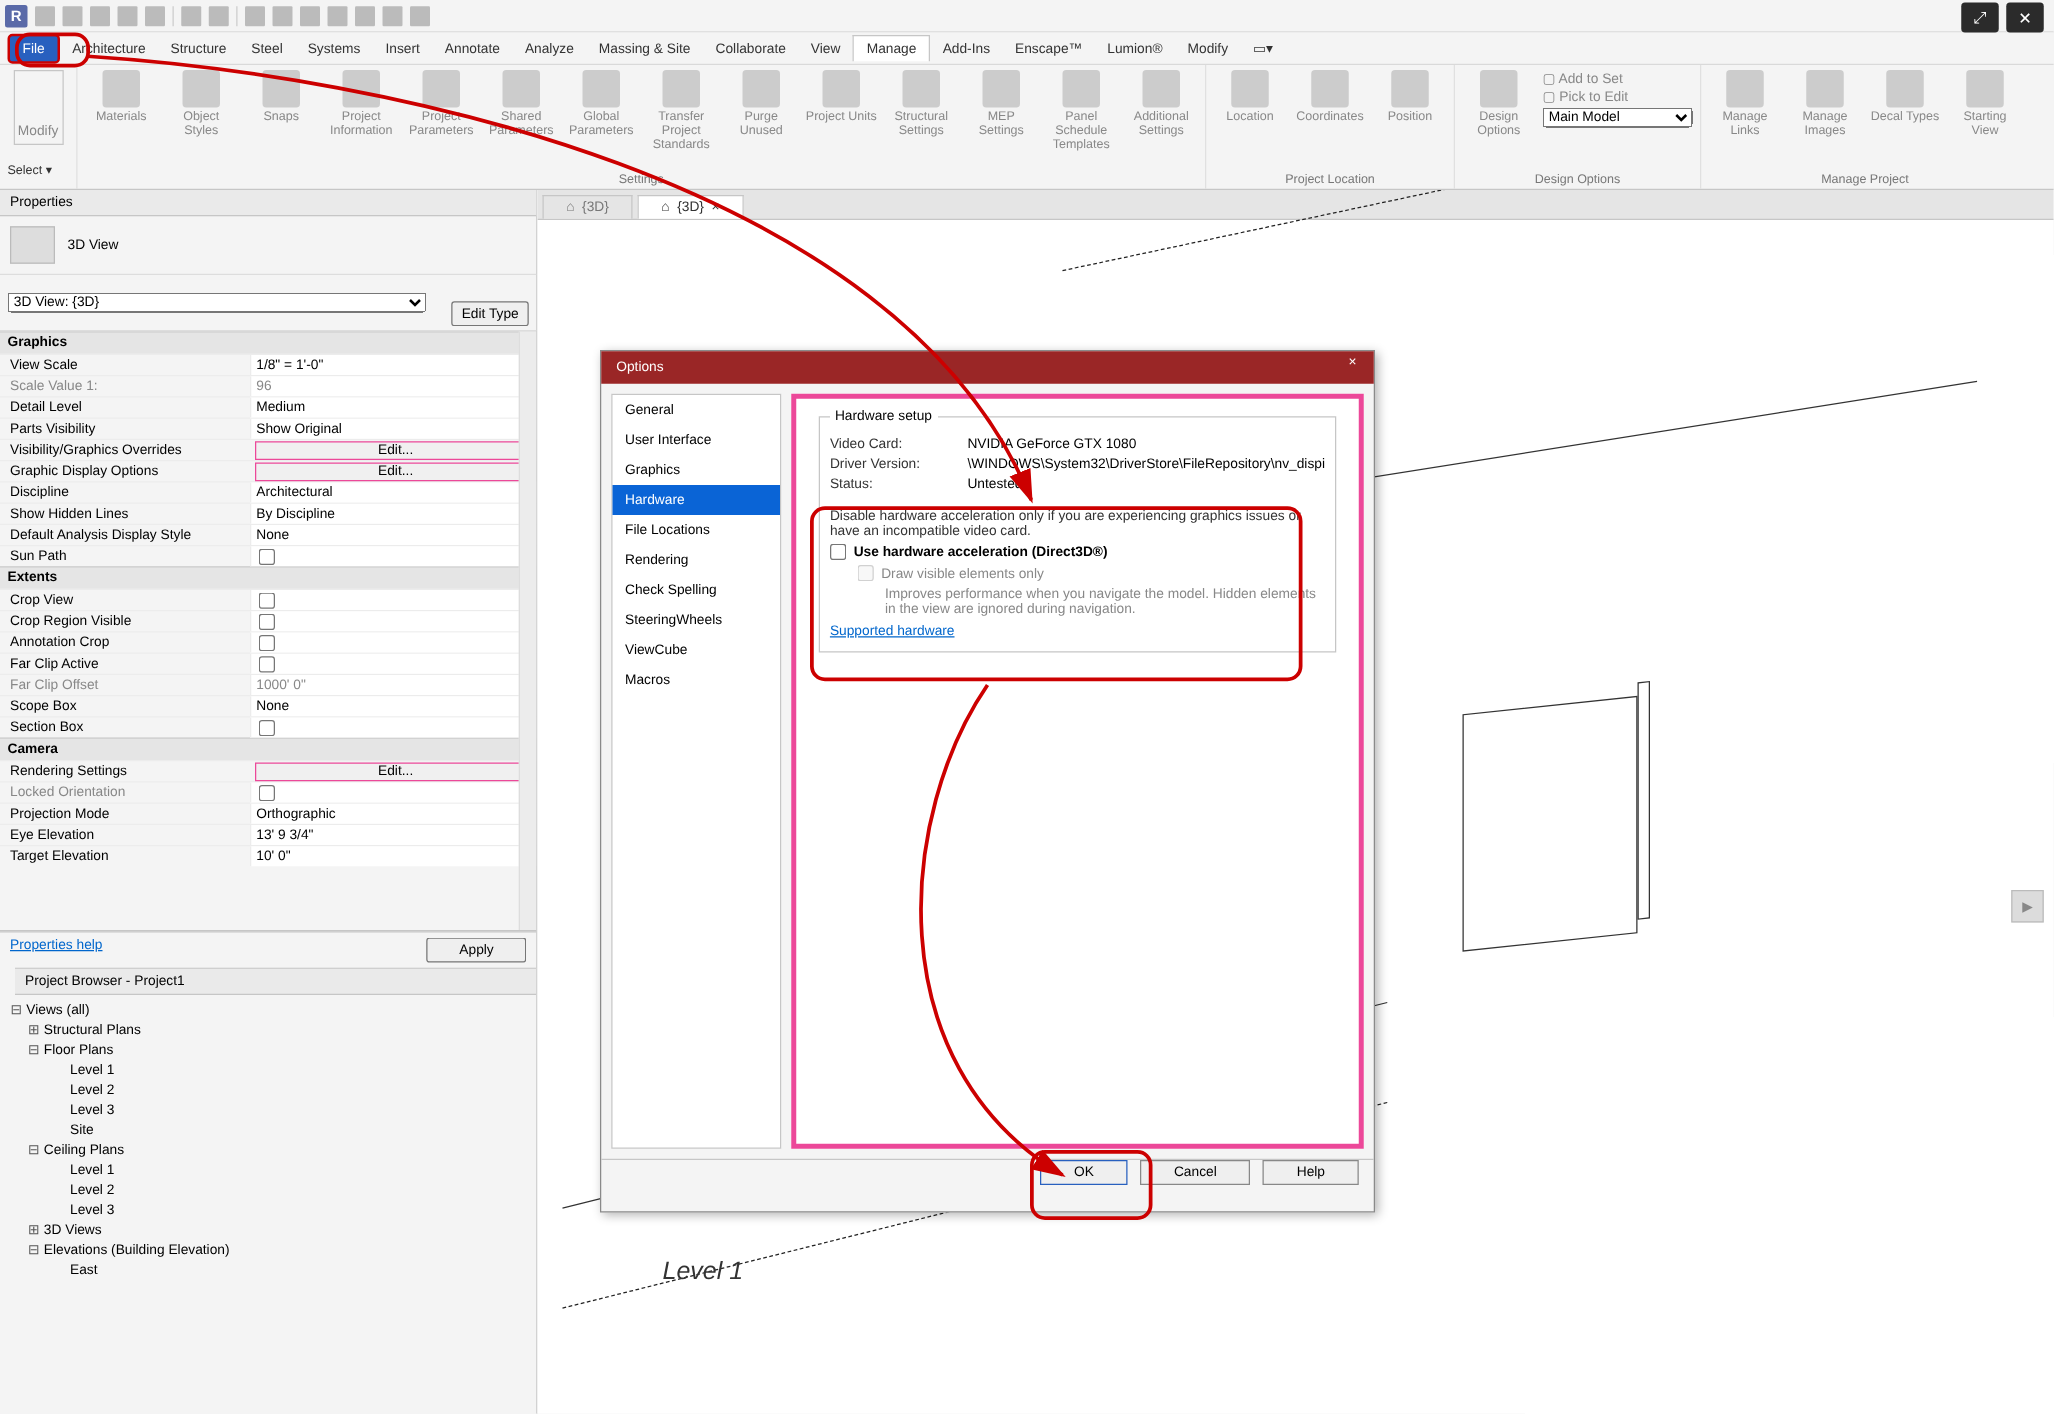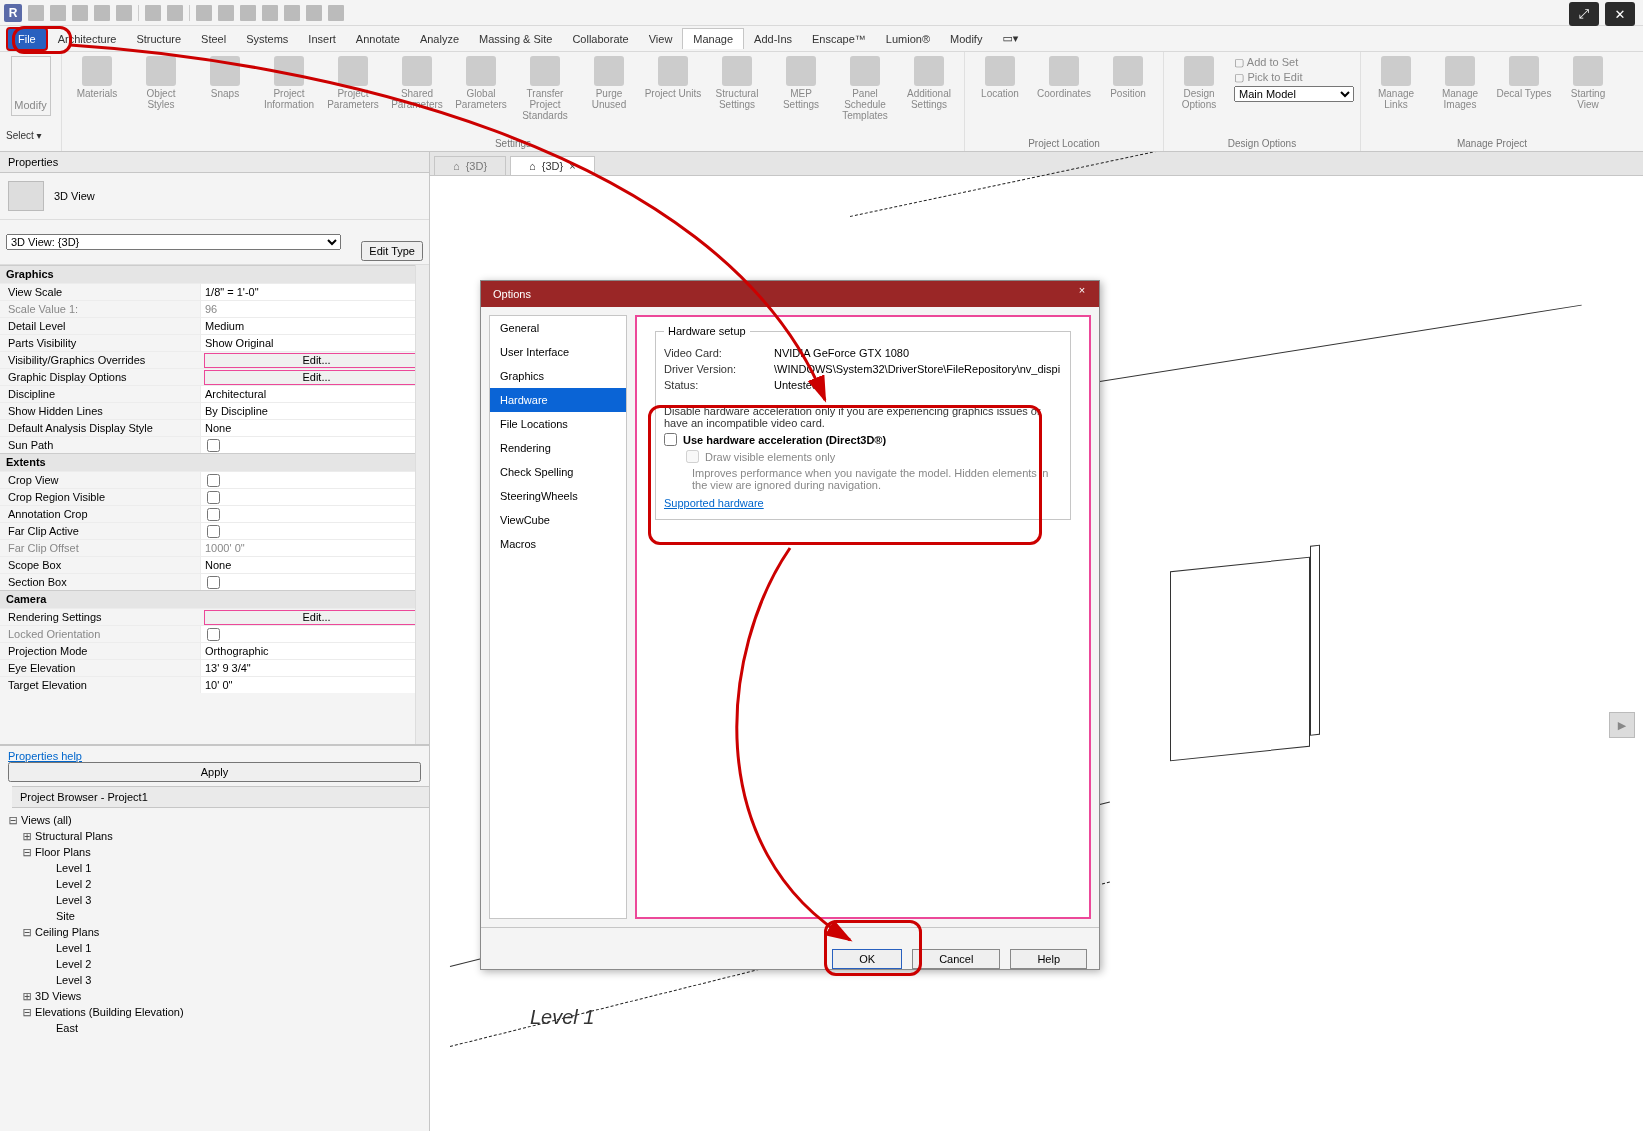--- a/index.html
+++ b/index.html
@@ -41,21 +41,21 @@
 .edit-type-btn { padding:2px 6px; font-size:11px;margin-top:18px; }
 
 .props-scroll { flex:0 0 auto; height: 480px; overflow:hidden; position:relative; border-bottom:1px solid #c6c6c6;}
 .prop-group-hdr { background:#e5e5e5; padding:2px 6px; font-weight:bold; display:flex; justify-content:space-between; border-top:1px solid #ccc;}
 .prop-row { display:flex; border-top:1px solid #ececec; height:17px; align-items:center; }
 .prop-row.disabled { color:#888; }
 .prop-label { width: 200px; padding-left: 8px;}
 .prop-val { flex:1; padding-left:4px; background:#fff; border-left:1px solid #ececec; height:100%; display:flex; align-items:center;}
 .prop-val.btn { justify-content:center; background:#f0f0f0; border:1px solid #ec4899; margin:0 4px; height:15px; cursor:pointer;}
 .prop-val input[type=checkbox]{ margin-left:2px;}
-.apply-row { display:flex; justify-content:space-between; padding:4px 8px; border-top:1px solid #c6c6c6;flex-direction:column;}
+.apply-row { display:flex; justify-content:space-between; padding:4px 8px; border-top:1px solid #c6c6c6;}
 .apply-row a { color:#0066cc; text-decoration:underline; font-size:11px;}
 .apply-row button { padding:2px 24px; font-size:11px; }
 
 .browser { flex:1; overflow:hidden; }
 .browser .panel-title { border-top:1px solid #c6c6c6;margin-left:12px;}
 .tree { padding:4px 8px; line-height:16px; }
 .tree .node { padding-left:0;}
 .tree .lvl1 { padding-left:14px;}
 .tree .lvl3 { padding-left:48px;}
 .tree .exp { display:inline-block; width:10px; text-align:center; color:#555;}
@@ -69,31 +69,31 @@
 .line { position:absolute; background:#333; height:1px; transform-origin:left center;}
 
 
 .dialog { position:absolute; left:480px; top:280px; width:620px; height:690px; background:#f4f4f4; border:1px solid #8a8a8a; box-shadow:2px 2px 8px rgba(0,0,0,.3);}
 .dlg-title { height:26px; background:#9a2626; color:#fff; display:flex; align-items:center; justify-content:space-between; padding:0 6px 0 12px;}
 .dlg-close { width:22px; height:20px; color:#fff; text-align:center; cursor:pointer;}
 .dlg-body { position:absolute; top:26px; left:0; right:0; bottom:42px; display:flex;}
 .dlg-nav { width:138px; border:1px solid #c6c6c6; margin:8px 0 8px 8px; background:#fff; }
 .dlg-nav-item { padding:6px 10px; cursor:pointer; }
 .dlg-nav-item.sel { background:#0a64d6; color:#fff;}
-.dlg-content { flex:1; margin:8px 8px 8px 8px; border:2px solid #ec4899; background:#fff; padding:8px 18px; font-size:11px;}
+.dlg-content { flex:1; margin:8px 8px 8px 8px; border:4px solid #ec4899; background:#fff; padding:8px 18px; font-size:11px;}
 .dlg-content fieldset { border:1px solid #c6c6c6; padding:6px 8px 10px 8px;}
 .dlg-content legend { padding:0 4px;}
 .hw-row { display:flex; margin:4px 0;}
 .hw-row .k { width:110px; color:#333;}
 .hw-divider { height:10px;}
 .hw-help { color:#333; }
 .chk-row { display:flex; align-items:center; gap:6px; margin:4px 0;}
 .chk-row.ind { margin-left:22px; color:#888;}
 .link { color:#0066cc; text-decoration:underline; cursor:pointer;}
-.dlg-btns { position:absolute; left:0; right:0; bottom:0; height:42px; display:flex; justify-content:flex-end; align-items:flex-end; gap:10px; padding:0 12px; border-top:1px solid #c6c6c6;}
+.dlg-btns { position:absolute; left:0; right:0; bottom:0; height:42px; display:flex; justify-content:flex-end; align-items:flex-start; gap:10px; padding:0 12px; border-top:1px solid #c6c6c6;}
 .dlg-btns button { padding:3px 26px; font-size:11px; border:1px solid #888; background:#efefef;}
 .dlg-btns button.ok { border:1px solid #2860bf; }
 
 
 .anno { position:absolute; pointer-events:none; }
 .redbox { border:3px solid #c00; border-radius:12px; }
 svg.arrow-svg { position:absolute; left:0; top:0; pointer-events:none; overflow:visible;}
 .side-nav-knob { position:absolute; right:8px; top:560px; width:26px; height:26px; background:#dcdcdc; border:1px solid #bbb; display:flex; align-items:center; justify-content:center; color:#888;}
 .scrollbar { position:absolute; right:0; top:0; bottom:0; width:14px; background:#ececec; border-left:1px solid #ddd;}
 </style>
@@ -483,21 +483,21 @@
         <div class="hw-divider"></div>
         <div class="hw-help">Disable hardware acceleration only if you are experiencing graphics issues or have an incompatible video card.</div>
         <div class="chk-row">
             <input type="checkbox" style="">
             <b>Use hardware acceleration (Direct3D®)</b>
           </div>
         <div class="chk-row ind">
             <input type="checkbox" disabled="" style="">
             <span>Draw visible elements only</span>
           </div>
-        <div class="chk-row ind" style="margin-left:28px;align-items:flex-end;">
+        <div class="chk-row ind" style="margin-left:44px;align-items:flex-end;">
             <span>Improves performance when you navigate the model. Hidden elements in the view are ignored during navigation.</span>
           </div>
         <div style="margin-top:6px;"><span class="link">Supported hardware</span></div>
       </fieldset>
     </div>
   </div>
   <div class="dlg-btns">
     <button class="ok">OK</button>
     <button>Cancel</button>
     <button>Help</button>

